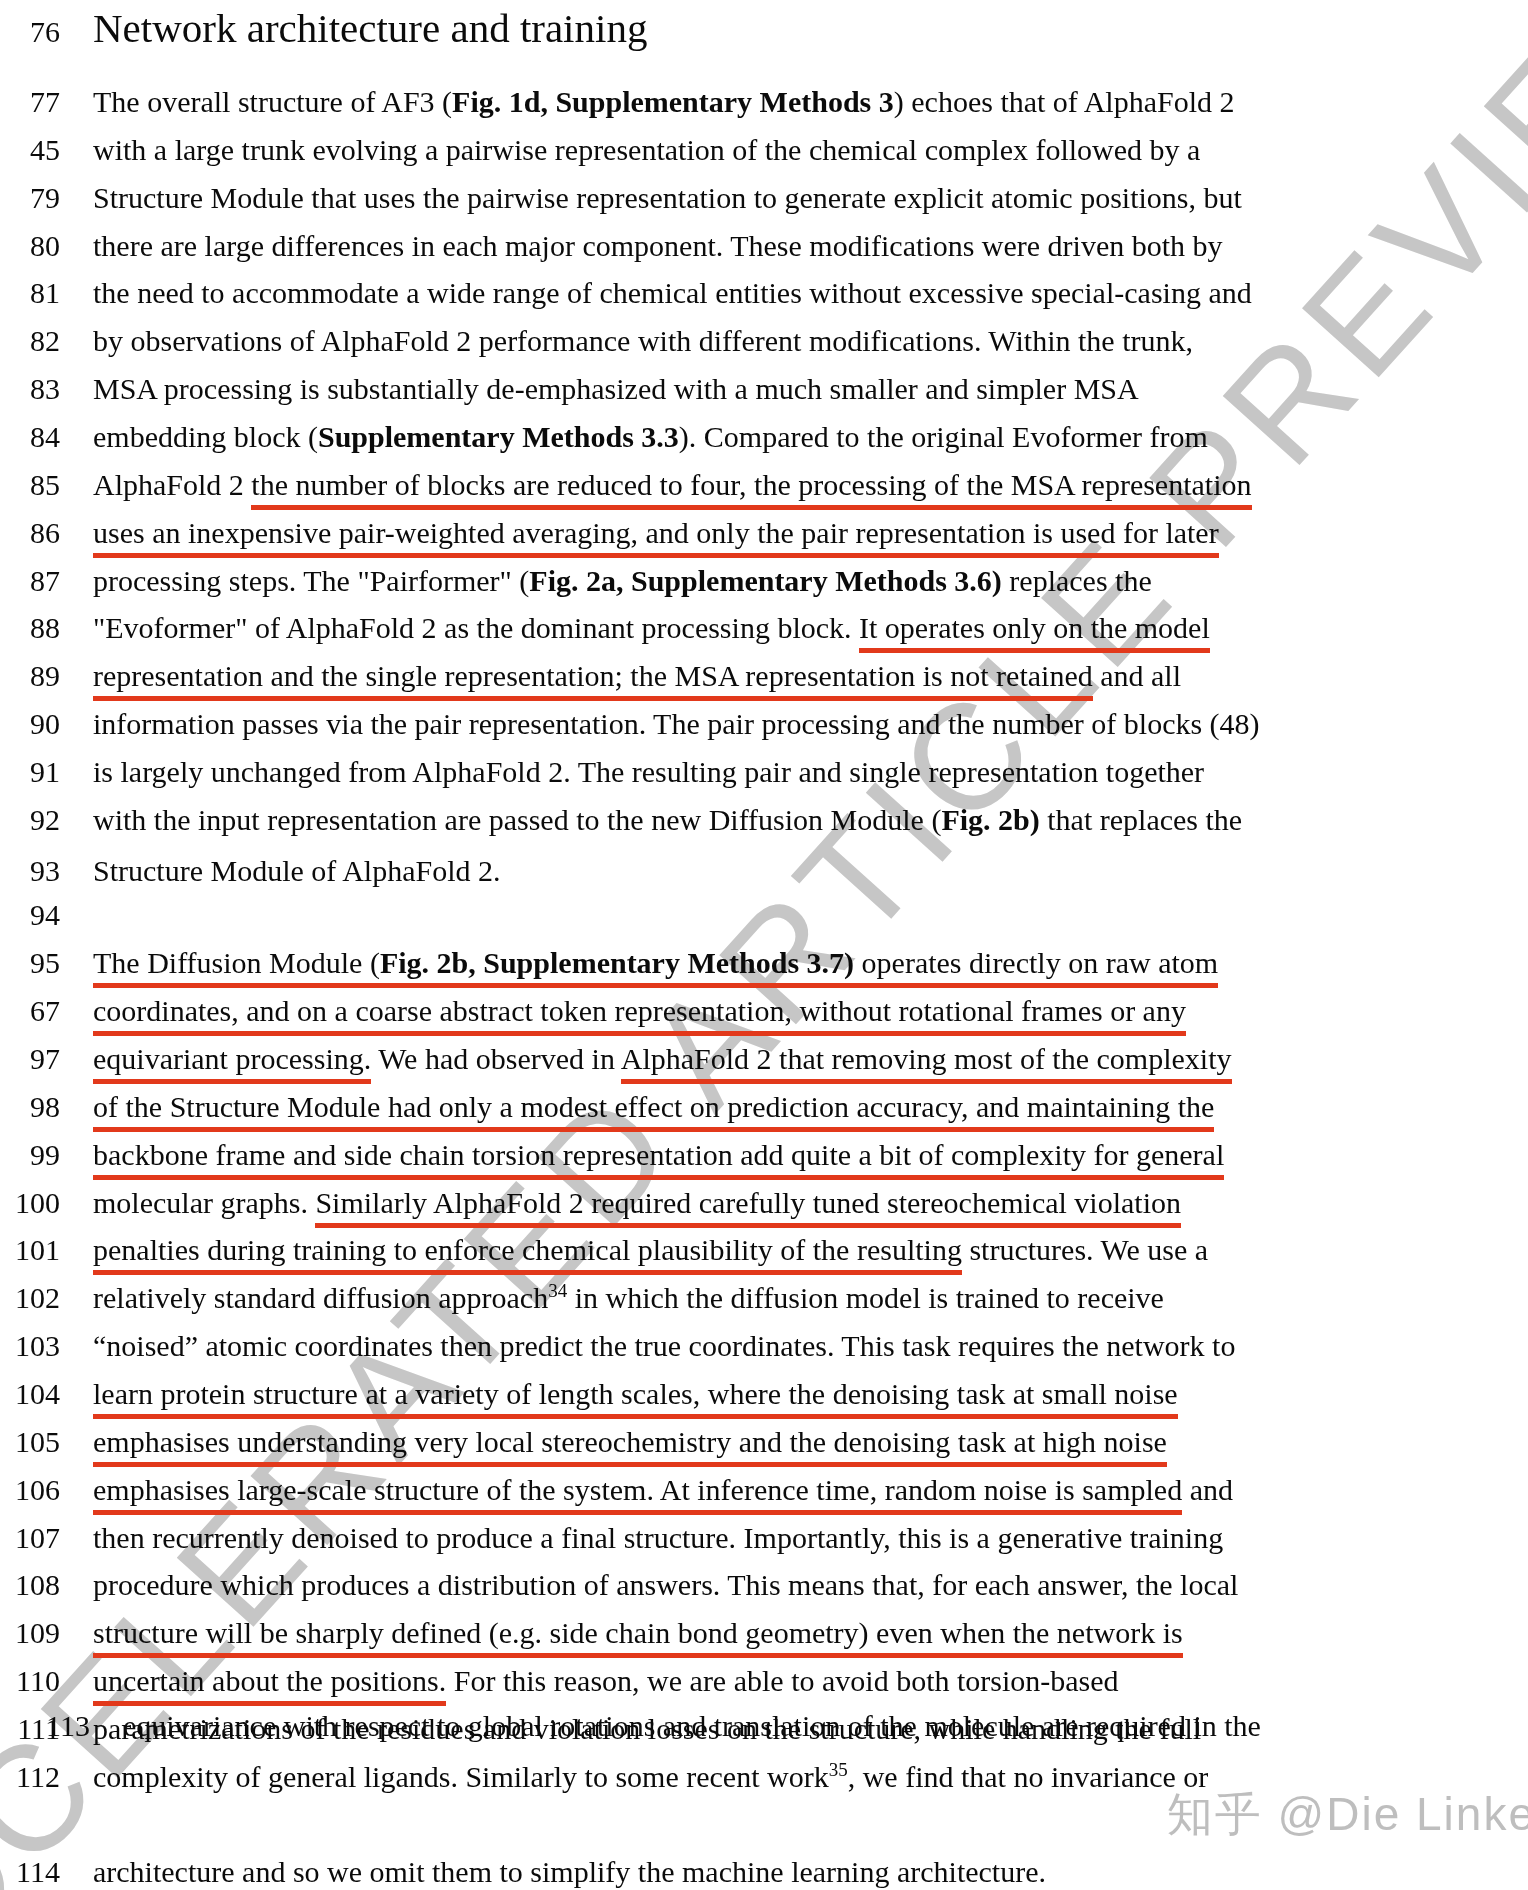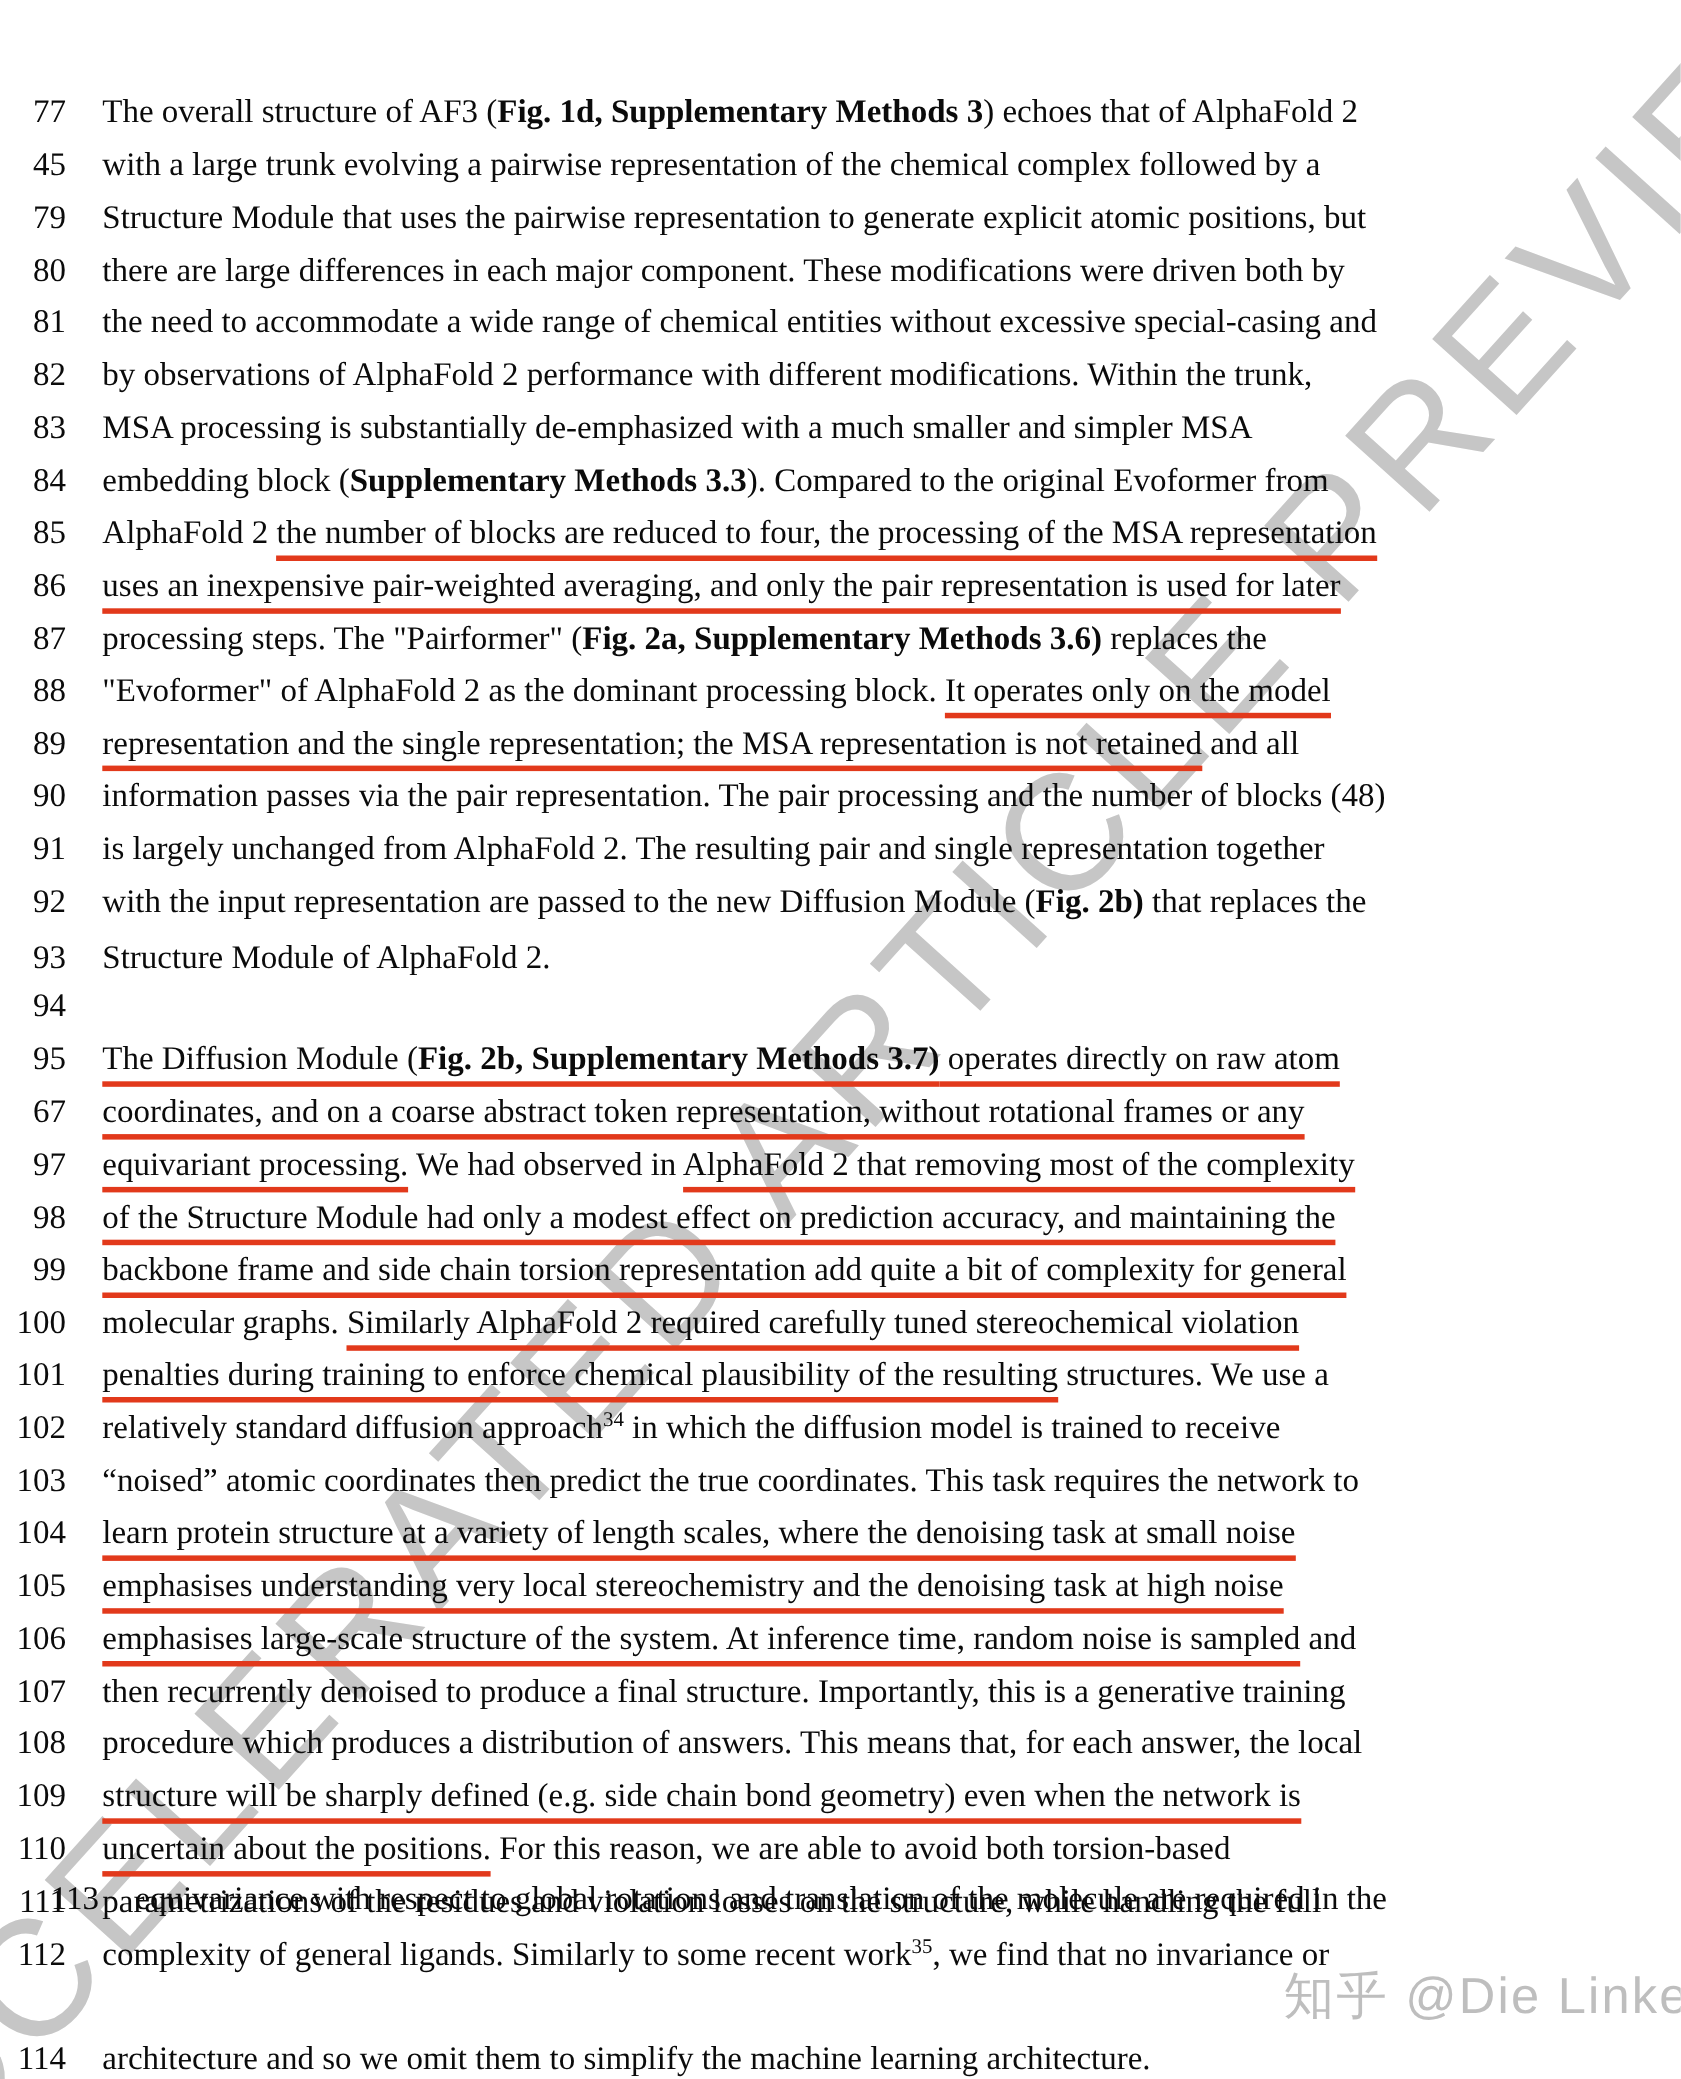--- a/index.html
+++ b/index.html
@@ -75,20 +75,23 @@
     white-space:nowrap;
     user-select:none;
   }
 </style>
 </head>
 <body>
 
 <div id="page">
   <div id="wm-diagonal">ACCELERATED ARTICLE PREVIEW</div>
 
+  <div class="line" id="heading-row" style="top:6px;">
+    <span class="num">76</span><span class="txt">Network architecture and training</span>
+  </div>
 
   <div id="lines-container">
       <div class="line" style="top: 85px;"><span class="num">77</span><span class="txt"><span class="seg">The overall structure of AF3 (</span><span class="seg b">Fig. 1d, Supplementary Methods 3</span><span class="seg">) echoes that of AlphaFold 2</span></span></div>
       <div class="line" style="top: 132.85px;"><span class="num">45</span><span class="txt"><span class="seg">with a large trunk evolving a pairwise representation of the chemical complex followed by a</span></span></div>
       <div class="line" style="top: 180.7px;"><span class="num">79</span><span class="txt"><span class="seg">Structure Module that uses the pairwise representation to generate explicit atomic positions, but</span></span></div>
       <div class="line" style="top: 228.55px;"><span class="num">80</span><span class="txt"><span class="seg">there are large differences in each major component. These modifications were driven both by</span></span></div>
       <div class="line" style="top: 276.4px;"><span class="num">81</span><span class="txt"><span class="seg">the need to accommodate a wide range of chemical entities without excessive special-casing and</span></span></div>
       <div class="line" style="top: 324.25px;"><span class="num">82</span><span class="txt"><span class="seg">by observations of AlphaFold 2 performance with different modifications. Within the trunk,</span></span></div>
       <div class="line" style="top: 372.1px;"><span class="num">83</span><span class="txt"><span class="seg">MSA processing is substantially de-emphasized with a much smaller and simpler MSA</span></span></div>
       <div class="line" style="top: 419.95px;"><span class="num">84</span><span class="txt"><span class="seg">embedding block (</span><span class="seg b">Supplementary Methods 3.3</span><span class="seg">). Compared to the original Evoformer from</span></span></div>

